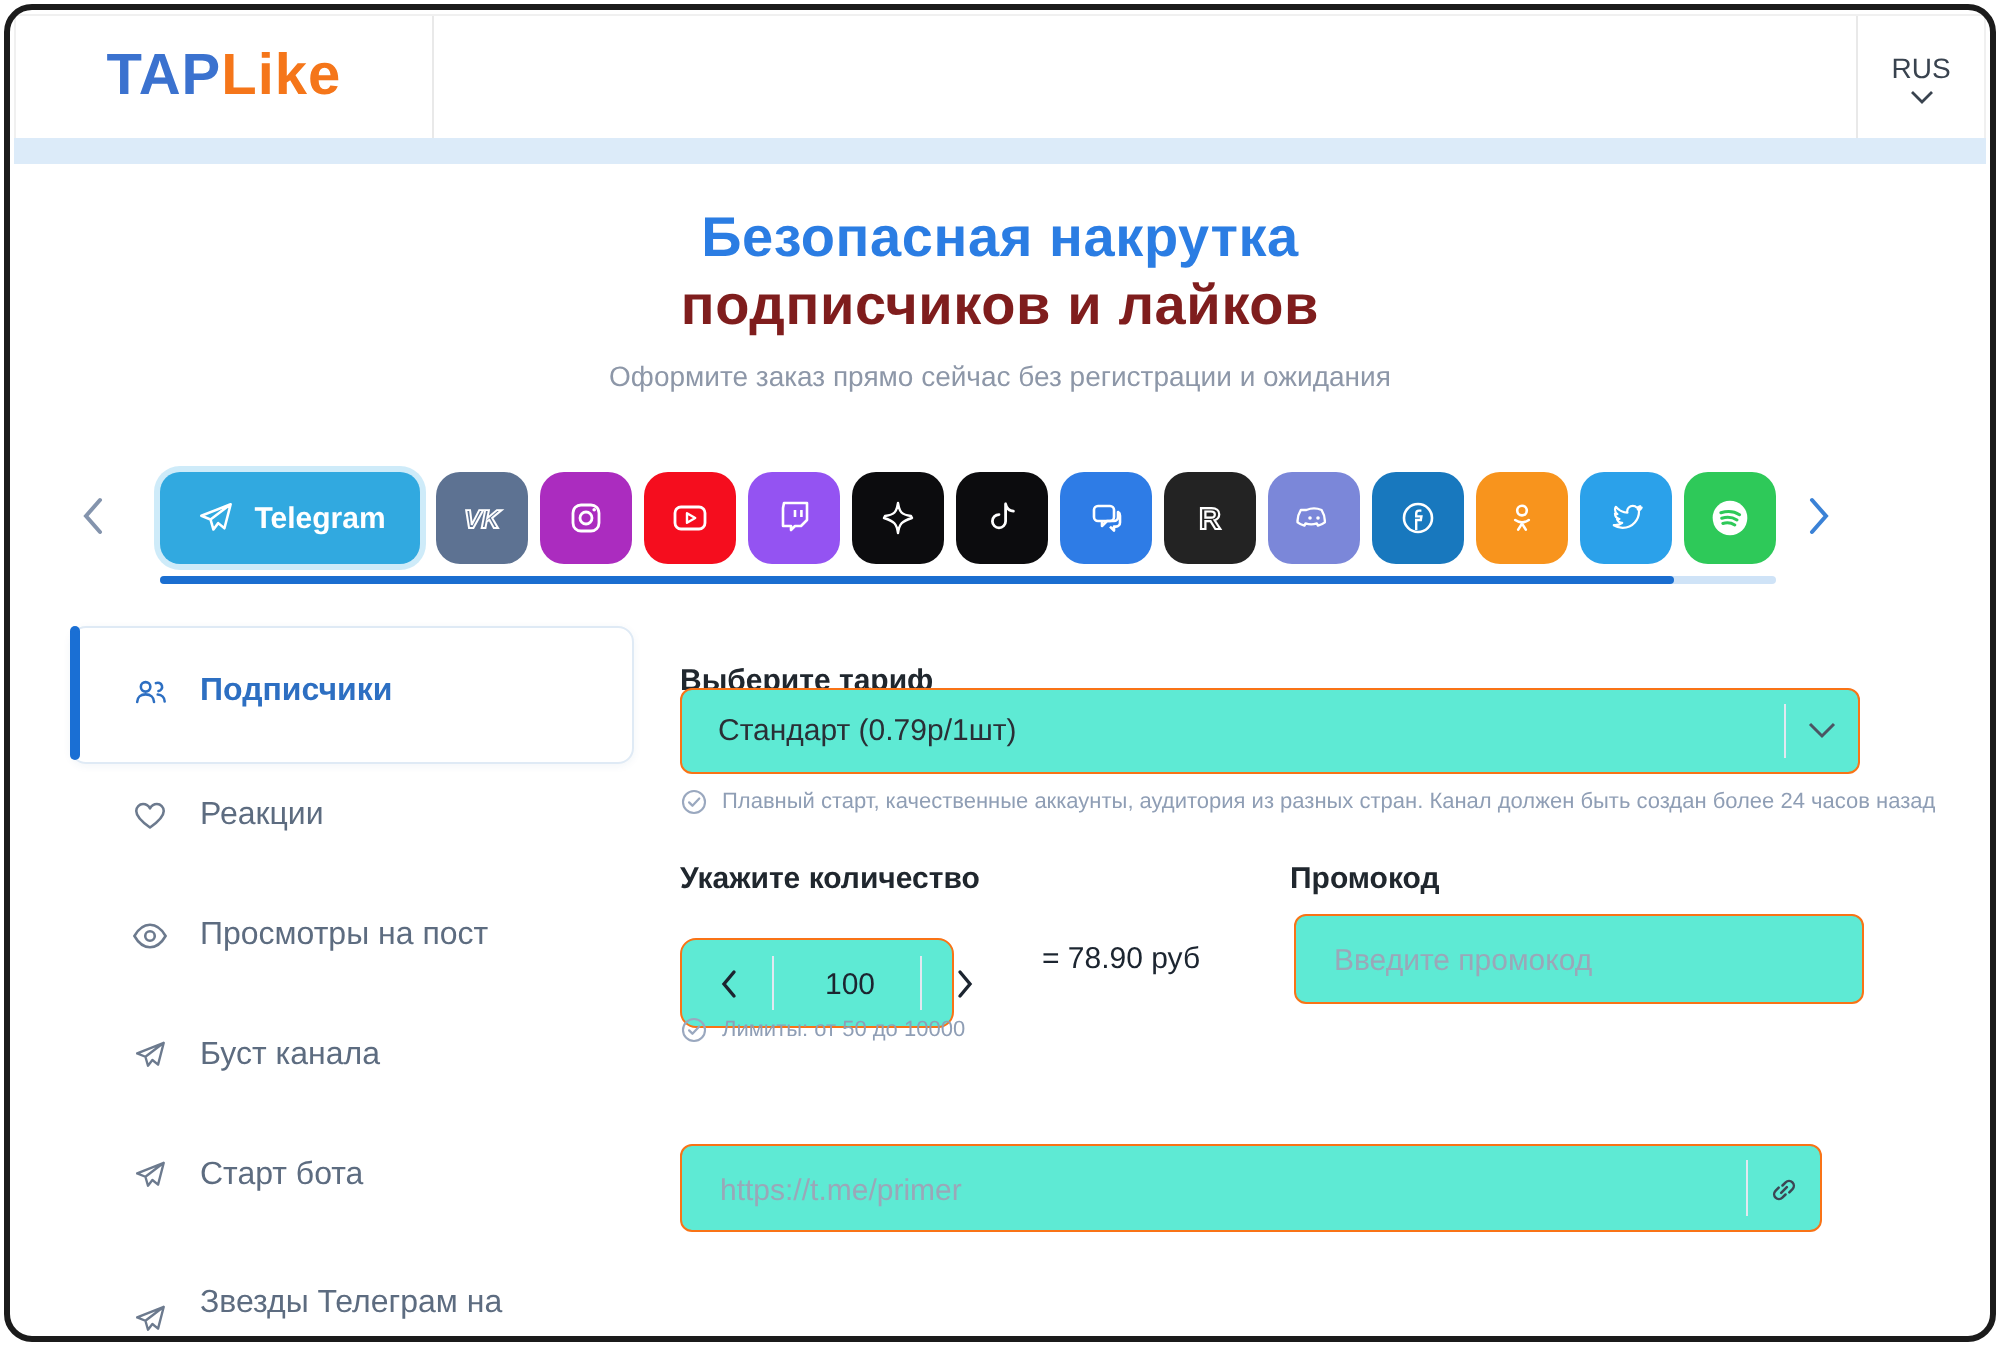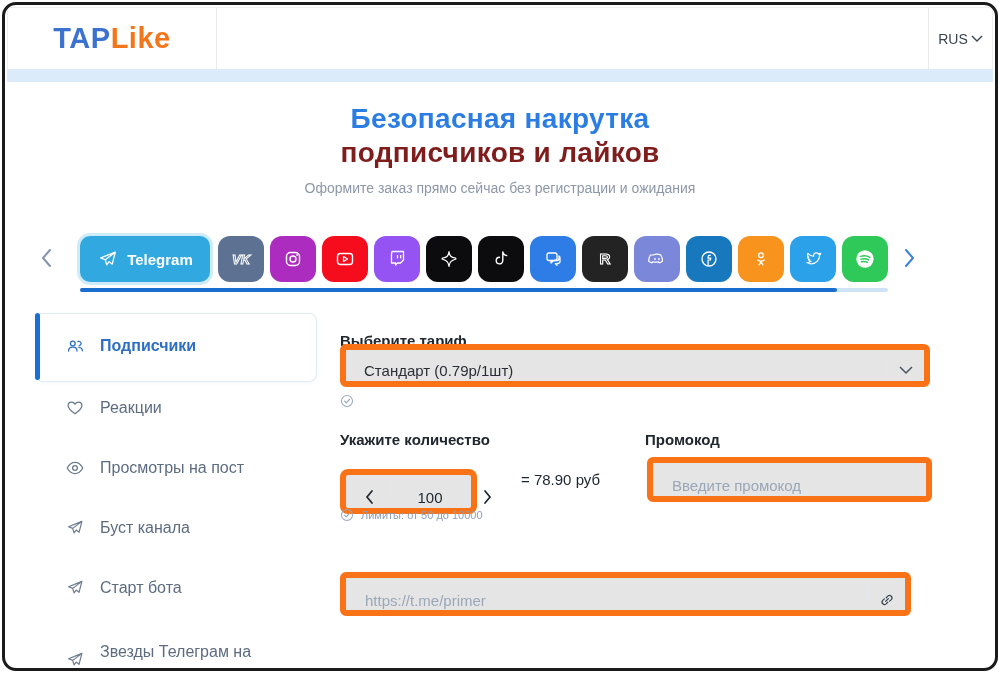--- a/index.html
+++ b/index.html
@@ -12,21 +12,21 @@
 
   
   .header{position:absolute;left:7px;right:7px;top:7px;height:61px;background:#fff;
     border:1px solid #f0f0f0;}
   .hdr-div{position:absolute;top:0;bottom:0;width:1px;background:#e9e9e9;}
   .logo{position:absolute;left:0;top:0;width:208px;height:61px;display:flex;
     align-items:center;justify-content:center;font-size:29px;font-weight:bold;letter-spacing:.5px;}
   .logo .tap{color:#3b72cf;}
   .logo .like{color:#f5761a;}
   .lang{position:absolute;left:921px;right:0;top:0;height:61px;display:flex;
-    flex-direction:row;align-items:center;justify-content:center;gap:3px;cursor:pointer;}
+    flex-direction:column;align-items:center;justify-content:center;gap:3px;cursor:pointer;}
   .lang-label{font-size:14px;color:#39434f;}
   .band{position:absolute;left:7px;right:7px;top:69px;height:13px;background:#dcebf9;}
 
   
   .t1{position:absolute;left:0;width:1000px;top:103px;text-align:center;
     font-size:28px;font-weight:700;color:#2b7de3;letter-spacing:.3px;}
   .t2{position:absolute;left:0;width:1000px;top:137px;text-align:center;
     font-size:28px;font-weight:800;color:#7f1d1d;letter-spacing:.3px;}
   .sub{position:absolute;left:0;width:1000px;top:180px;text-align:center;
     font-size:14px;color:#8d97a8;}
@@ -50,21 +50,21 @@
   .side-accent{position:absolute;left:35px;top:313px;width:5px;height:67px;background:#1a6fd4;
     border-radius:3px;z-index:2;}
   .side-item{position:absolute;left:35px;width:280px;height:40px;display:flex;align-items:center;
     gap:14px;padding-left:29px;box-sizing:border-box;cursor:pointer;font-size:16px;color:#5d6c80;}
   .side-item.sel{color:#2d6fc2;font-weight:bold;z-index:3;}
   .side-item .ic{flex:0 0 22px;display:flex;align-items:center;}
 
   
   .flabel{position:absolute;font-size:15px;font-weight:bold;color:#20272e;}
   .flabel.blue{color:#1f70d2;display:flex;align-items:center;gap:8px;}
-  .box{position:absolute;background:#e5e5e5;border:6px solid #f97316;border-radius:6px;box-sizing:border-box;}
+  .box{position:absolute;background:#5eead4;border:1px solid #f97316;border-radius:6px;box-sizing:border-box;}
   .selectbox{left:340px;top:344px;width:590px;height:43px;cursor:pointer;}
   .selectbox .val{position:absolute;left:18px;top:0;height:41px;line-height:41px;font-size:15px;color:#2a2f36;}
   .vsep{position:absolute;right:36px;top:7px;bottom:7px;width:1px;background:#e2e8f0;}
   .boxchev{position:absolute;right:9px;top:13px;}
   .note{position:absolute;display:flex;align-items:center;gap:7px;font-size:11px;color:#8f9eb5;white-space:nowrap;}
 
   .stepper{left:340px;top:469px;width:137px;height:45px;border-radius:8px;}
   .step-btn{position:absolute;top:0;width:45px;height:43px;display:flex;align-items:center;
     justify-content:center;cursor:pointer;background:none;border:none;padding:0;}
   .step-sep{position:absolute;top:8px;bottom:8px;width:1px;background:#e2e8f0;}
@@ -300,20 +300,21 @@
             </svg>
     </span>
   </div>
   <div class="note" style="left:340px;top:394px">
     <span>
       <svg width="14" height="14" viewBox="0 0 16 16">
               <circle cx="8" cy="8" r="6.3" fill="none" stroke="#9aa8bf" stroke-width="1.2"></circle>
               <path d="M5.2 8.2 l1.9 1.9 L11 6" fill="none" stroke="#9aa8bf" stroke-width="1.3" stroke-linecap="round" stroke-linejoin="round"></path>
             </svg>
     </span>
+    <span>Плавный старт, качественные аккаунты, аудитория из разных стран. Канал должен быть создан более 24 часов назад</span>
   </div>
 
   <div class="flabel" style="left:340px;top:431px">Укажите количество</div>
   <div class="flabel" style="left:645px;top:431px">Промокод</div>
 
   <div class="box stepper">
     <button class="step-btn" style="left:0">
       <svg width="10" height="16" viewBox="0 0 10 16">
               <path d="M8 2 L3 8 L8 14" fill="none" stroke="#1c2530" stroke-width="1.7" stroke-linecap="round"></path>
             </svg>

